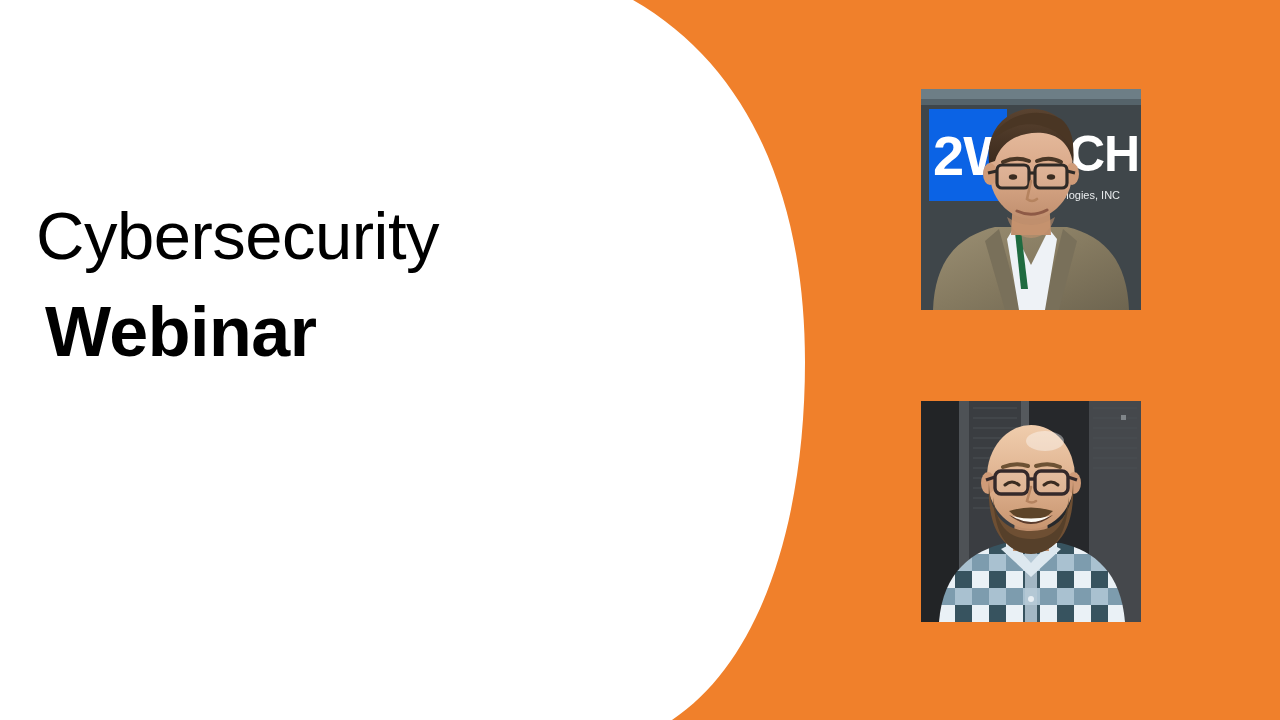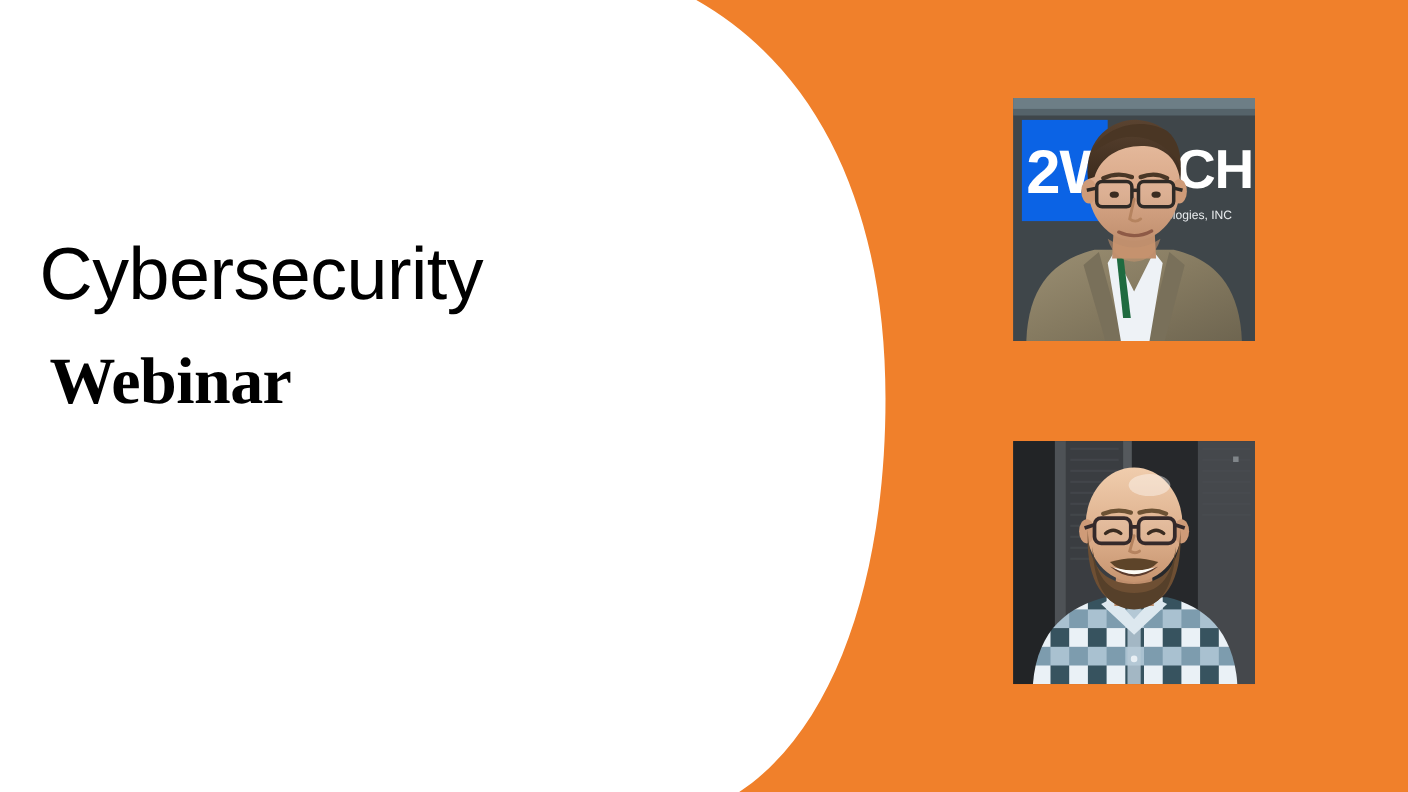--- a/index.html
+++ b/index.html
@@ -26,39 +26,39 @@
     left: 0;
     top: 0;
     width: 1280px;
     height: 720px;
   }
 
   
   .title-block {
     position: absolute;
     left: 36px;
-    top: 212px;
+    top: 198px;
     width: 540px;
   }
   .title-line {
     display: block;
     color: #000000;
     font-family: "Liberation Sans", sans-serif;
     font-weight: 400;
     font-size: 67px;
     line-height: 76px;
     letter-spacing: -0.5px;
     white-space: nowrap;
   }
   .title-emph {
     display: block;
     color: #000000;
-    font-family: Liberation Serif, serif;
+    font-family: Liberation Sans, sans-serif;
     font-weight: 700;
-    font-size: 60px;
+    font-size: 70px;
     line-height: 92px;
     letter-spacing: -0.5px;
     margin-top: 12px;
     margin-left: 9px;
     white-space: nowrap;
   }
 
   
   .photo {
     position: absolute;

